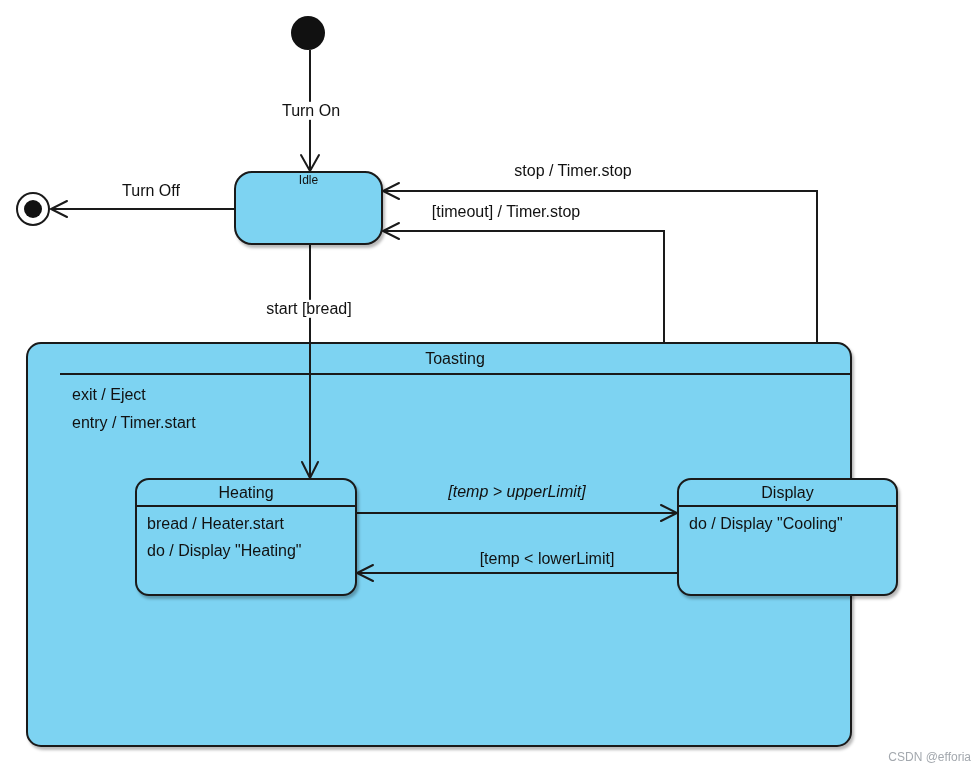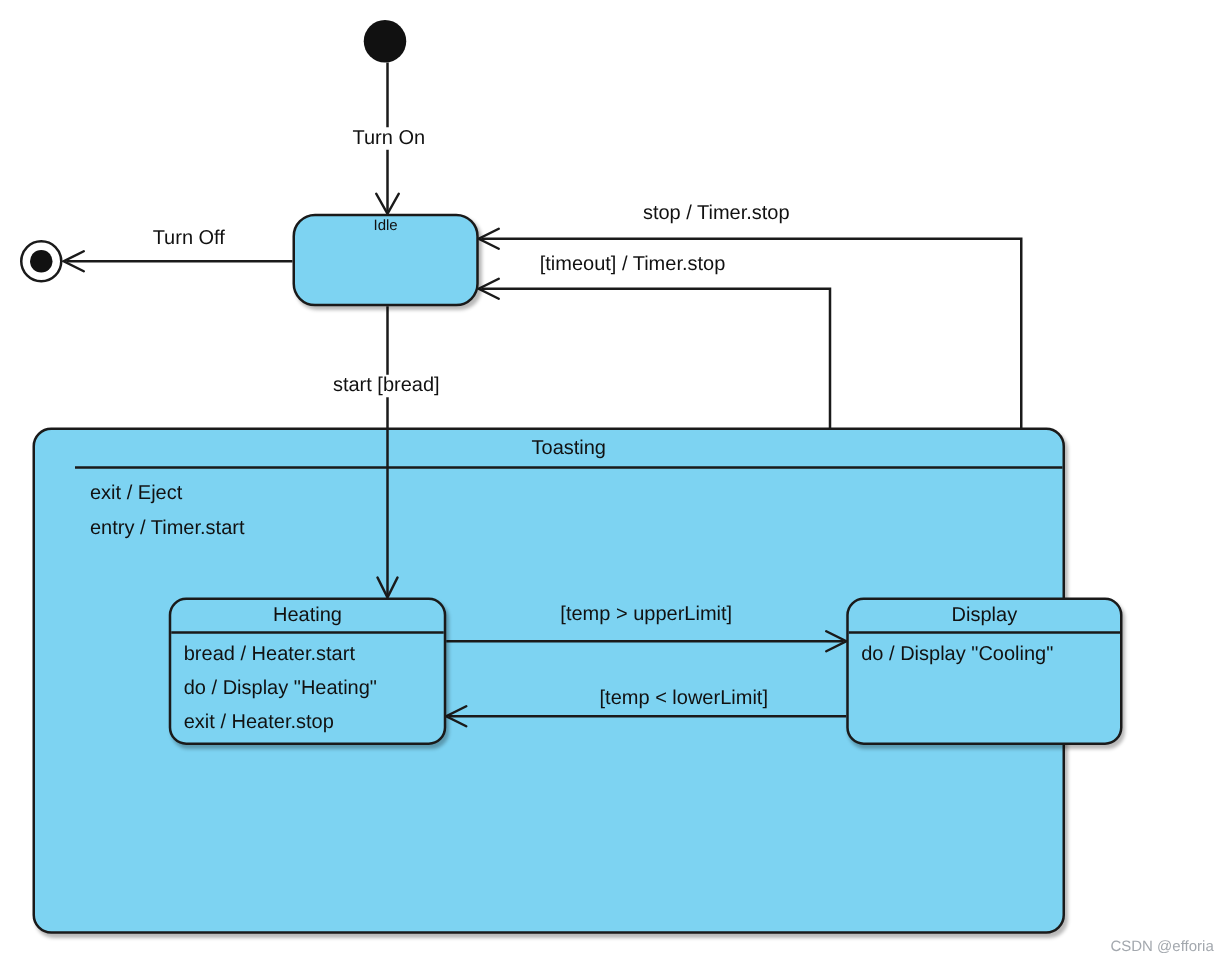--- a/index.html
+++ b/index.html
@@ -95,33 +95,32 @@
 
   <div class="state idle">
     <div class="state-title">Idle</div>
   </div>
 
   <div class="state substate heating">
     <div class="state-header">Heating</div>
     <div class="actions">
       <div>bread / Heater.start</div>
       <div>do / Display "Heating"</div>
-      <div>exit / Heater.stop</div>
     </div>
   </div>
 
   <div class="state substate cooling">
     <div class="state-header">Display</div>
     <div class="actions">
       <div>do / Display "Cooling"</div>
     </div>
   </div>
 
   <div class="edge-label on-line" style="left:311px;top:111px;">Turn On</div>
   <div class="edge-label" style="left:151px;top:191px;">Turn Off</div>
   <div class="edge-label" style="left:573px;top:171px;text-align:right;">stop / Timer.stop</div>
   <div class="edge-label" style="left:506px;top:212px;">[timeout] / Timer.stop</div>
   <div class="edge-label on-line" style="left:309px;top:309px;">start [bread]</div>
-  <div class="edge-label" style="left:517px;top:492px;">[temp &gt; upperLimit]</div>
+  <div class="edge-label" style="left:517px;top:492px;font-style:italic;">[temp &gt; upperLimit]</div>
   <div class="edge-label" style="left:517px;top:559px;margin-left:30px;">[temp &lt; lowerLimit]</div>
 
   <div class="watermark">CSDN @efforia</div>
 </div>
 
 </body></html>

